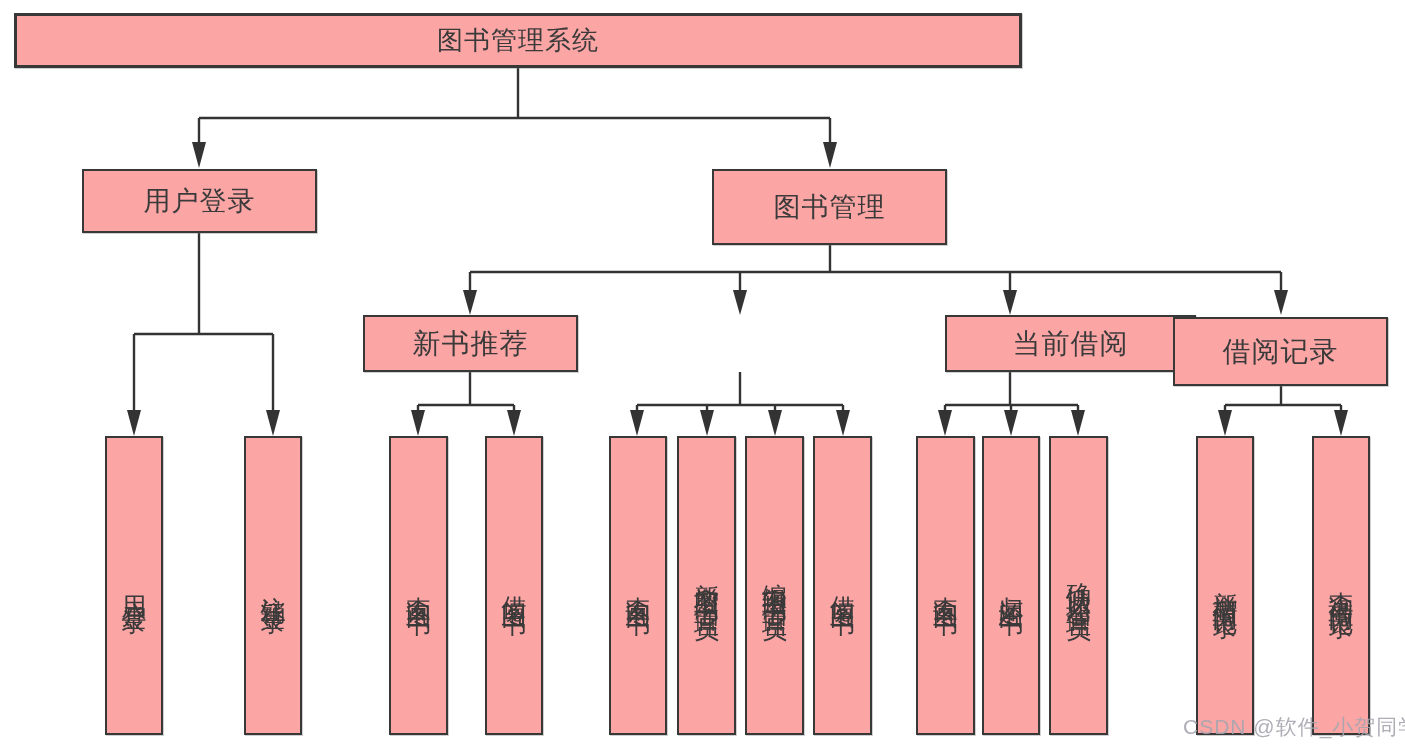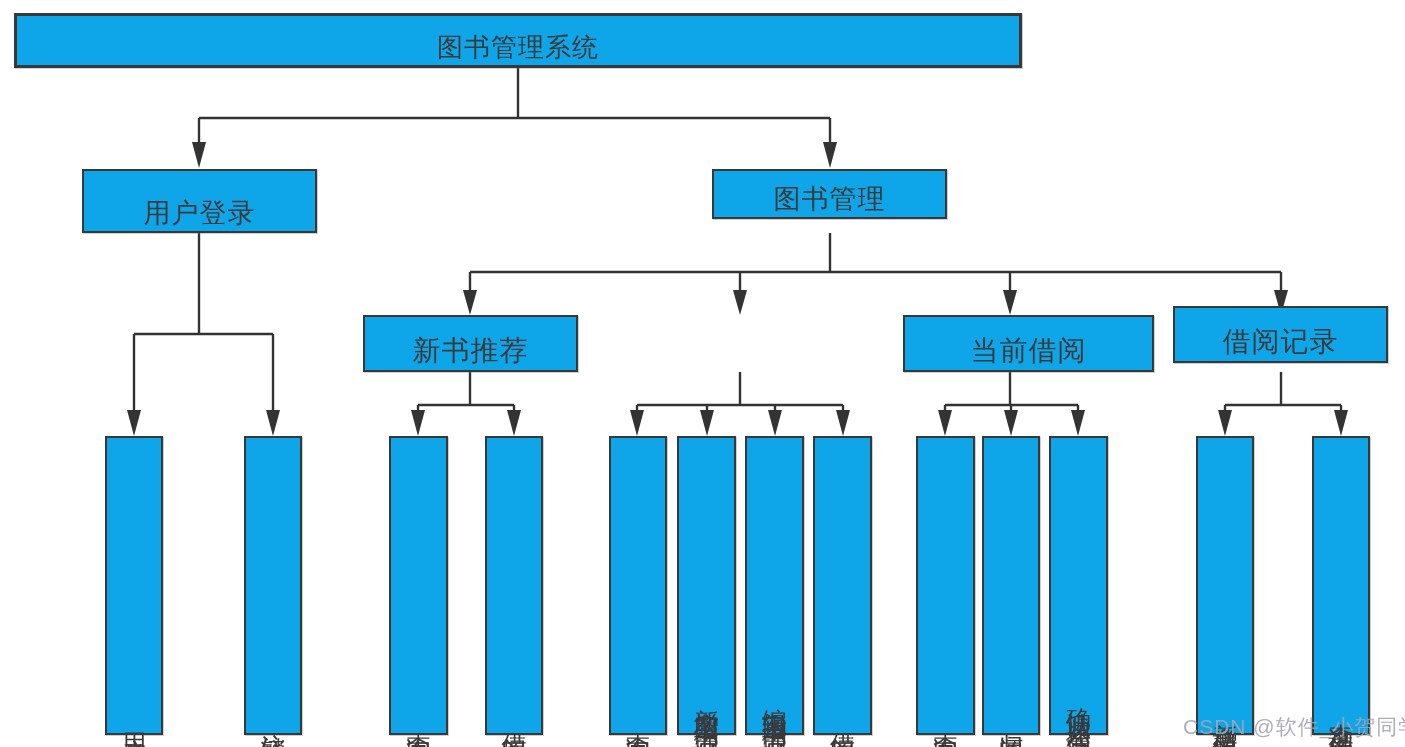--- a/index.html
+++ b/index.html
@@ -6,25 +6,25 @@
   #canvas {
     position: relative;
     width: 1405px;
     height: 747px;
     background: #ffffff;
     font-family: "Liberation Sans", "DejaVu Sans", sans-serif;
     overflow: hidden;
   }
   .box {
     position: absolute;
-    background: #0ea5e9;
+    background: #fca5a5;
     border: 2px solid #383838;
     box-sizing: border-box;
     display: flex;
-    align-items: flex-end;
+    align-items: center;
     justify-content: center;
     color: #3a3a3a;
     box-shadow: 1px 1px 0 rgba(120,120,120,0.35);
   }
   .root-box   { border-width: 3px; font-size: 26px; letter-spacing: 1px; }
   .l2-box     { font-size: 27px; letter-spacing: 1px; }
   .l3-box     { font-size: 28px; letter-spacing: 1px; }
   .leaf-box   {
     font-size: 25px;
     letter-spacing: 5px;
@@ -118,31 +118,31 @@
     <polygon points="1334,410 1348,410 1341,436"></polygon>
   </svg>
 
   <div class="box root-box" style="left:14px; top:13px; width:1008px; height:55px;">
     <span>图书管理系统</span>
   </div>
 
   <div class="box l2-box" style="left:82px; top:169px; width:235px; height:64px;">
     <span>用户登录</span>
   </div>
-  <div class="box l2-box" style="left:712px; top:169px; width:235px; height:50px;font-family:Liberation Serif, serif;">
+  <div class="box l2-box" style="left:712px; top:169px; width:235px; height:76px;font-family:Liberation Serif, serif;">
     <span>图书管理</span>
   </div>
 
   <div class="box l3-box" style="left:363px; top:315px; width:215px; height:57px;">
     <span>新书推荐</span>
   </div>
-  <div class="box l3-box" style="left:903px; top:315px; width:251px; height:57px;">
+  <div class="box l3-box" style="left:945px; top:315px; width:251px; height:57px;">
     <span>当前借阅</span>
   </div>
-  <div class="box l3-box" style="left:1173px; top:306px; width:215px; height:57px;font-family:Liberation Mono, monospace;">
+  <div class="box l3-box" style="left:1173px; top:317px; width:215px; height:69px;font-family:Liberation Mono, monospace;">
     <span>借阅记录</span>
   </div>
 
   <div class="box leaf-box" style="left:105px; top:436px; width:58px; height:299px;">
     <span>用户登录</span>
   </div>
   <div class="box leaf-box" style="left:244px; top:436px; width:58px; height:299px;">
     <span>注销登录</span>
   </div>
 

